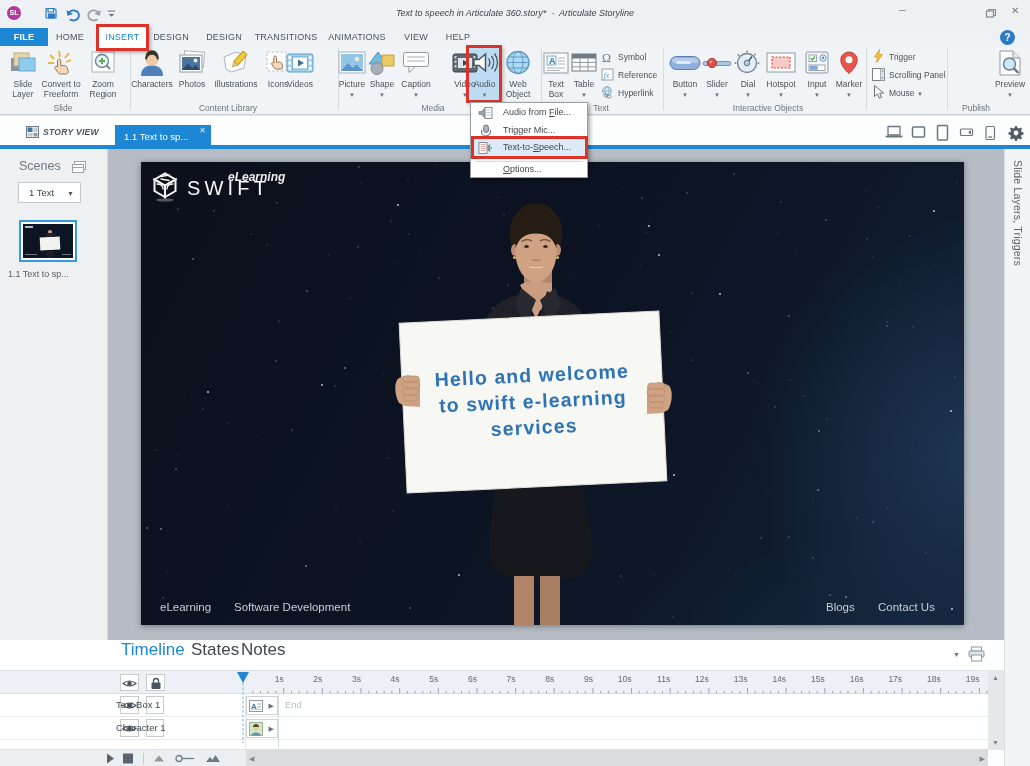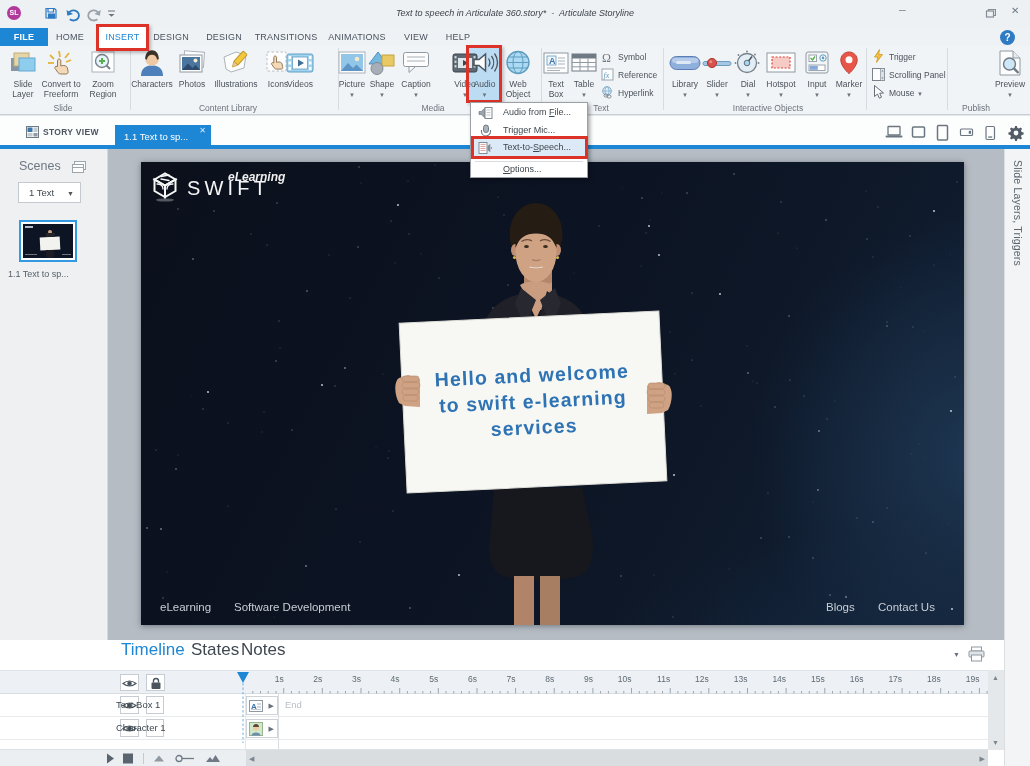--- a/index.html
+++ b/index.html
@@ -33,21 +33,21 @@
 .mi .mtext { position:absolute; left:31px; white-space:nowrap; }
 .mi svg { position:absolute; left:6px; top:2px; }
 .mu { text-decoration:underline; }
 #mi-tts { background:#dce9f7; }
 #dd-sep { position:absolute; left:4px; top:58px; width:108px; height:1px; background:#d8dcdf; }
 #tts-redbox { position:absolute; left:471px; top:136px; width:117px; height:23px; border:3px solid #dd3228; z-index:45; }
 #audio-redbox { position:absolute; left:466px; top:45px; width:36px; height:58px; border:3px solid #dd3228; z-index:35; box-shadow:2px 2px 3px rgba(0,0,0,0.2); }
 
 #tabbar { position:absolute; left:0; top:115px; width:1030px; height:34px; background:#fcfdfd; border-top:1px solid #e4e8eb; }
 #tabbar-blue { position:absolute; left:0; bottom:0; width:1030px; height:4px; background:#1e87d5; }
-#storyview { position:absolute; left:43px; top:11px; font-size:8.5px; font-weight:bold; color:#4a5560; letter-spacing:0.3px; }
+#storyview { position:absolute; left:43px; top:11px; font-size:8.5px; font-weight:bold; color:#4a5560; letter-spacing:0.3px;font-style:italic; }
 #sv-icon { position:absolute; left:26px; top:10px; }
 #slidetab { position:absolute; left:115px; top:9px; width:96px; height:25px; background:#1e87d5; color:#fff; font-size:9.5px; line-height:24px; padding-left:9px; }
 #slidetab .tx { position:absolute; right:5px; top:-6px; font-size:8px; color:#d9e9f7; }
 #devicons { position:absolute; right:8px; top:7px; }
 
 #main { position:absolute; left:0; top:149px; width:1030px; height:491px; background:#b6bcc3; }
 #scenes { position:absolute; left:0; top:0; width:108px; height:491px; background:#eef0f2; border-right:1px solid #d4d8db; }
 #scenes-title { position:absolute; left:19px; top:10px; font-size:12.5px; color:#6e7882; }
 #scenes-collapse { position:absolute; left:72px; top:12px; }
 #scene-dd { position:absolute; left:18px; top:33px; width:63px; height:21px; background:#fff; border:1px solid #c3c9cf; font-size:9.5px; color:#3f474e; line-height:19px; text-align:left; padding-left:10px; }
@@ -333,21 +333,21 @@
           <rect x="3" y="8" width="4" height="3" rx="1.5" fill="none" stroke="#828c95"></rect>
           <rect x="6" y="9" width="4" height="3" rx="1.5" fill="none" stroke="#828c95"></rect>
         </svg>Hyperlink</div>
 
     <div class="rbtn" style="left:666px;width:38px;">
       <svg width="34" height="26">
           <rect x="2" y="6.5" width="30" height="13" rx="6.5" fill="#8fafdd" stroke="#5b7db5"></rect>
           <rect x="4" y="8" width="26" height="5" rx="2.5" fill="#b6cbea"></rect>
           <rect x="8" y="11" width="15" height="3" rx="1.5" fill="#dfe9f6"></rect>
         </svg>
-      <span class="rlbl">Library</span>
+      <span class="rlbl">Button</span>
         <span class="caret">▼</span>
     </div>
     <div class="rbtn" style="left:699px;width:36px;">
       <svg width="34" height="26">
           <rect x="3" y="11.5" width="28" height="4" rx="2" fill="#a6c6e2" stroke="#6b9cc4"></rect>
           <circle cx="12" cy="13" r="4.6" fill="#d8514a" stroke="#a93b34"></circle>
           <circle cx="10.8" cy="11.8" r="1.5" fill="#eb8f89"></circle>
         </svg>
       <span class="rlbl">Slider</span>
         <span class="caret">▼</span>

